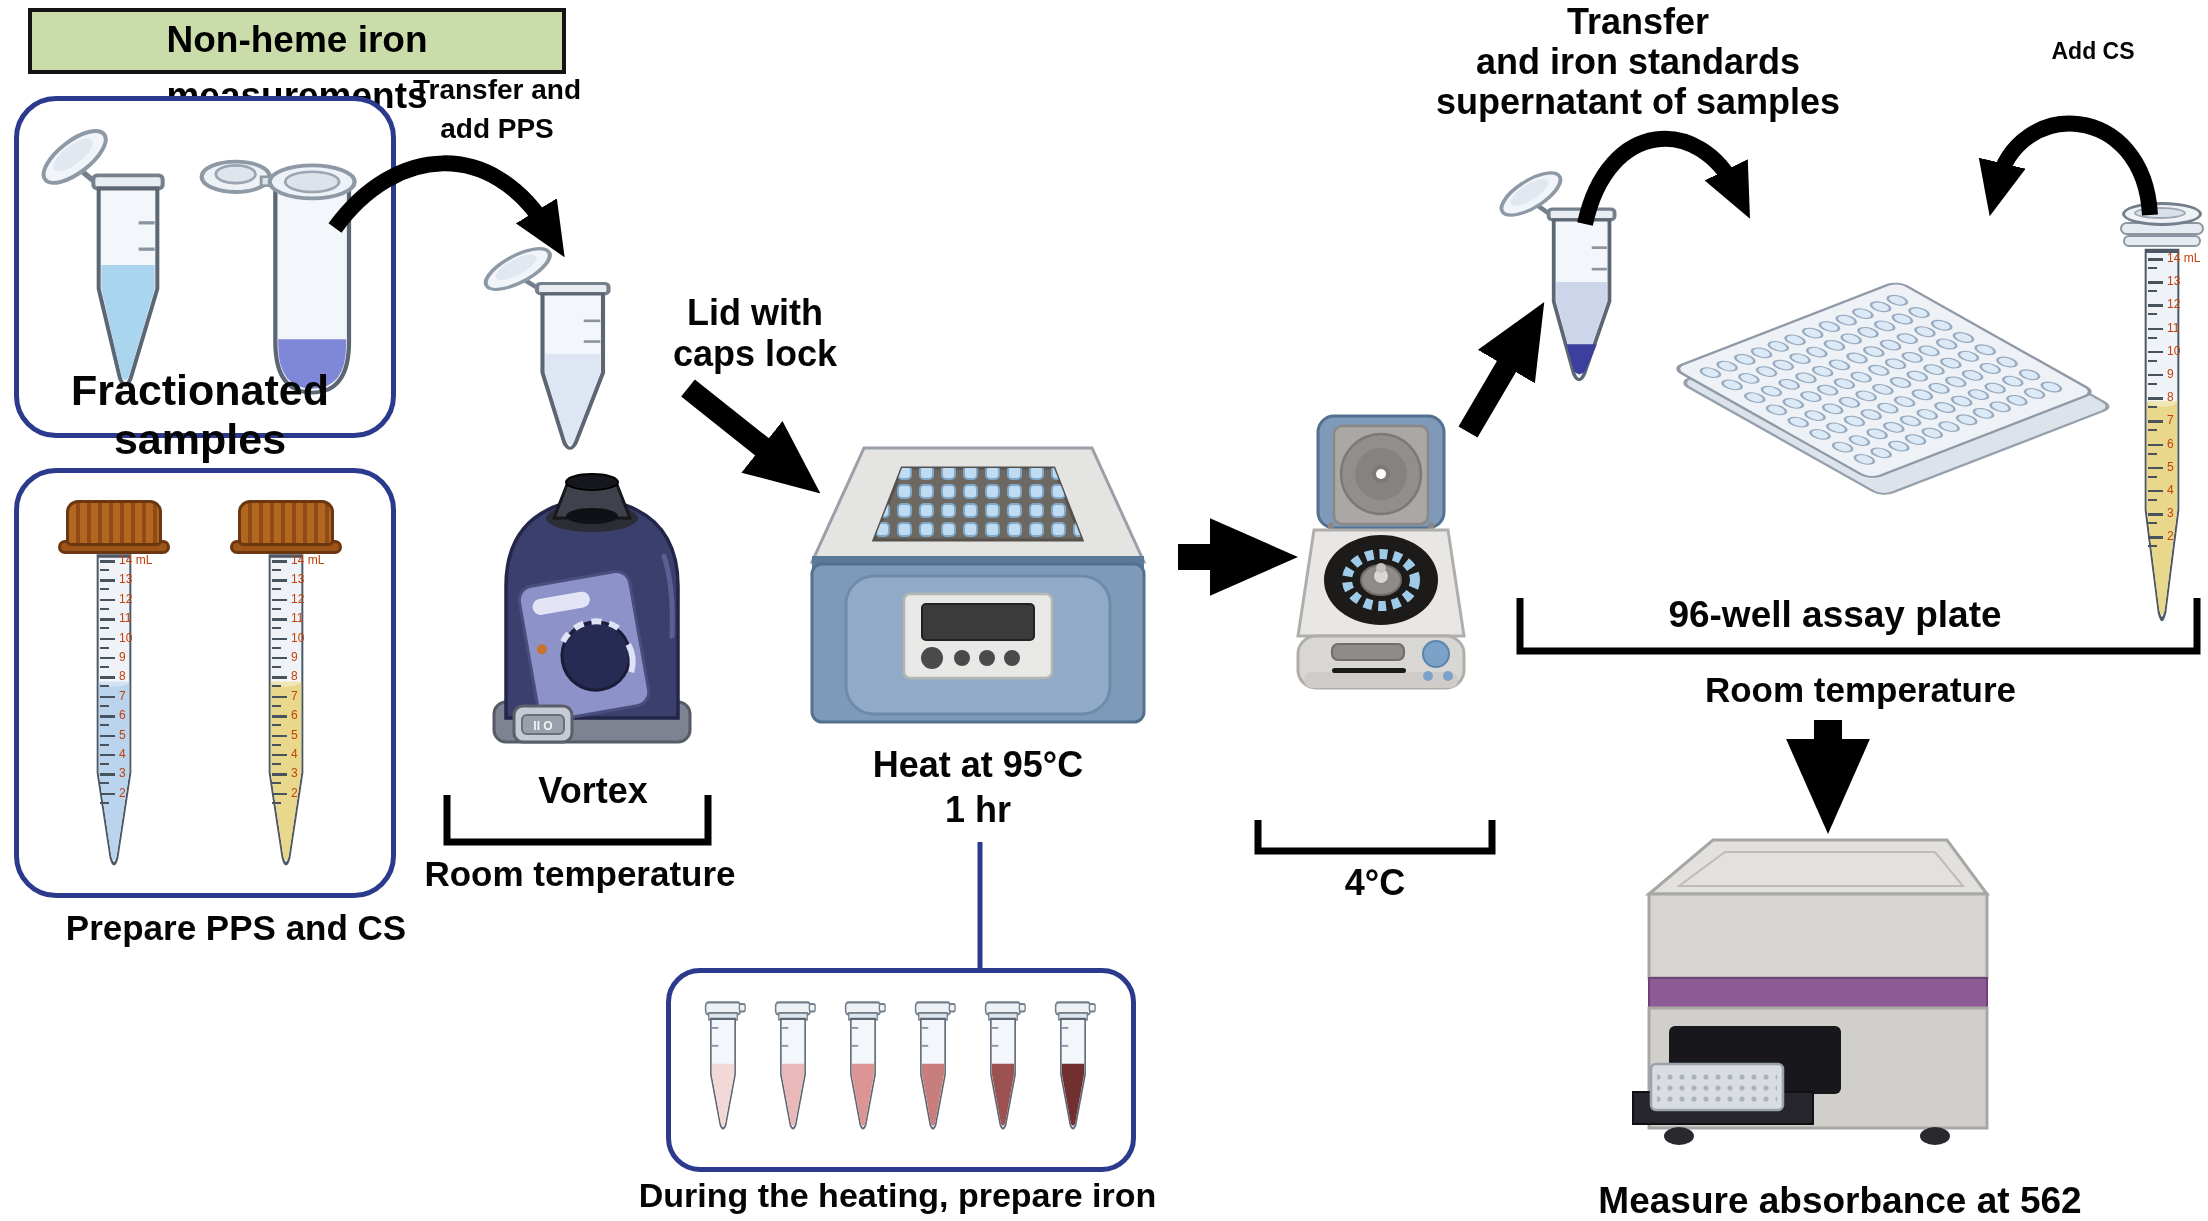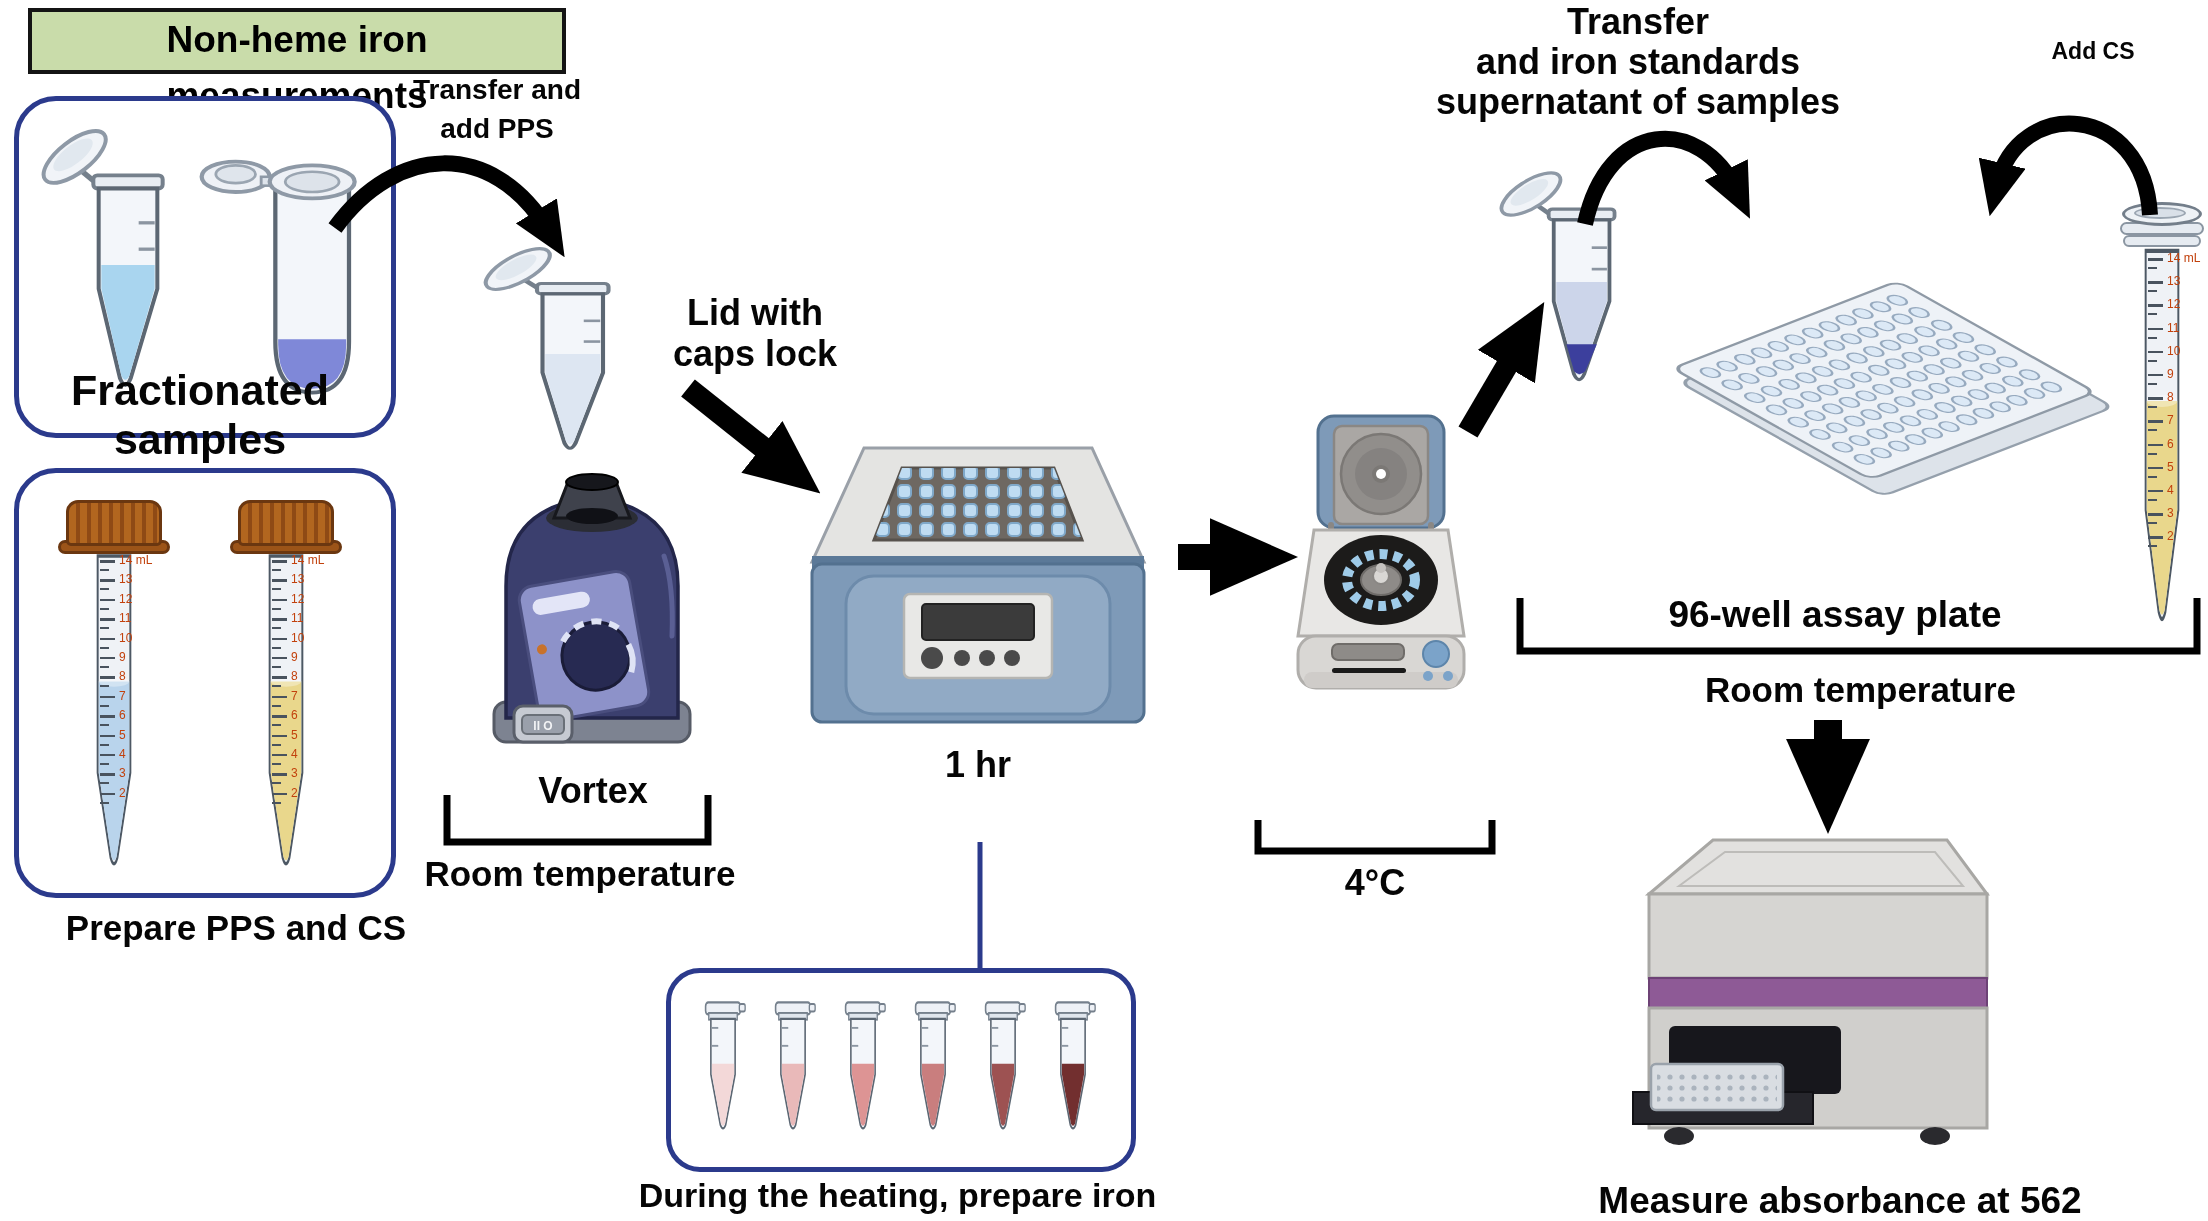--- a/index.html
+++ b/index.html
@@ -193,20 +193,21 @@
     <g>
       <rect x="98" y="150" width="148" height="84" rx="6" fill="#e8e8e6" stroke="#b5b5b2" stroke-width="2.5"></rect>
       <rect x="116" y="160" width="112" height="36" rx="4" fill="#3b3b3b" stroke="#222" stroke-width="2"></rect>
       <circle cx="126" cy="214" r="11" fill="#4a4a4a"></circle>
       <circle cx="156" cy="214" r="8" fill="#4a4a4a"></circle>
       <circle cx="181" cy="214" r="8" fill="#4a4a4a"></circle>
       <circle cx="206" cy="214" r="8" fill="#4a4a4a"></circle>
     </g>
   </svg>
   <div id="heatLabel" class="lbl">
+    <div>Heat at 95°C</div>
     <div>1 hr</div>
   </div>
 
   <div id="stdBox" class="roundbox" style="border-color: rgb(43, 58, 140);"></div>
   <svg class="stdTube" style="left: 694px; --liquid: #f3d8d8;" viewBox="0 0 110 190" preserveAspectRatio="none">
       <use href="#sym-tube-std"></use>
     </svg>
   <svg class="stdTube" style="left: 764px; --liquid: #e9b9b9;" viewBox="0 0 110 190" preserveAspectRatio="none">
       <use href="#sym-tube-std"></use>
     </svg>

